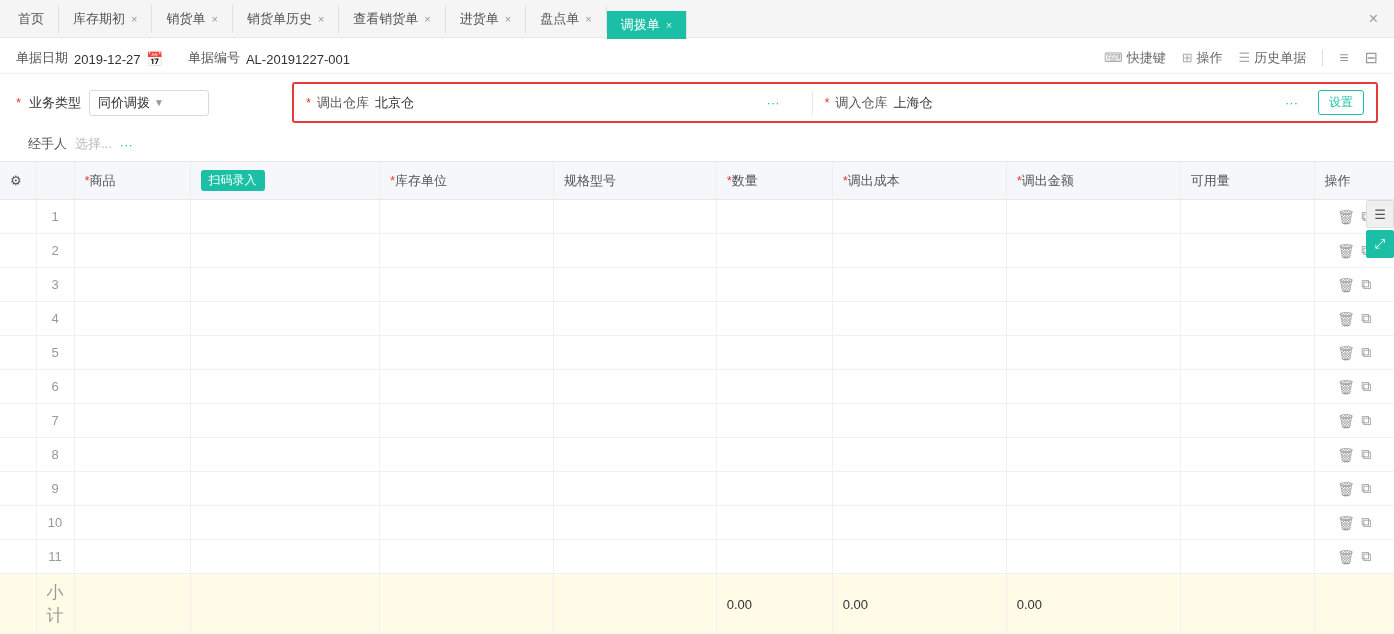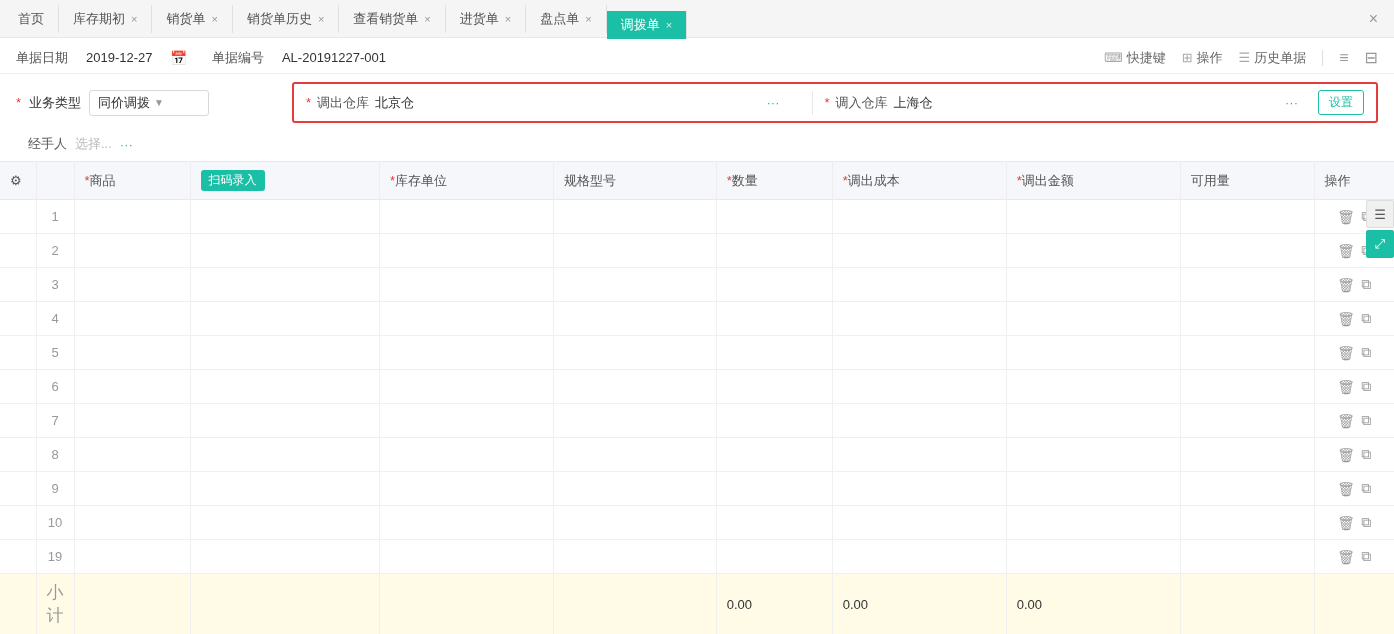--- a/index.html
+++ b/index.html
@@ -59,22 +59,22 @@
       padding: 10px 16px 6px 16px;
       border-bottom: 1px solid #f0f0f0;
     }
     .form-header-left {
       display: flex;
       align-items: center;
       gap: 24px;
     }
     .form-field {
       display: flex;
-      align-items: center;
-      gap: 18px;
+      align-items: flex-end;
+      gap: 6px;
     }
     .form-field label {
       color: #555;
       white-space: nowrap;
     }
     .form-field .value {
       color: #333;
       font-weight: normal;
     }
     .calendar-icon {
@@ -609,21 +609,21 @@
         <td></td>
         <td>
           <div class="op-icons">
             <span class="op-icon">🗑</span>
             <span class="op-icon">⧉</span>
           </div>
         </td>
       </tr>
       <tr>
         <td></td>
-        <td class="row-num">19</td>
+        <td class="row-num">11</td>
         <td></td>
         <td></td>
         <td></td>
         <td></td>
         <td></td>
         <td></td>
         <td></td>
         <td></td>
         <td>
           <div class="op-icons">

